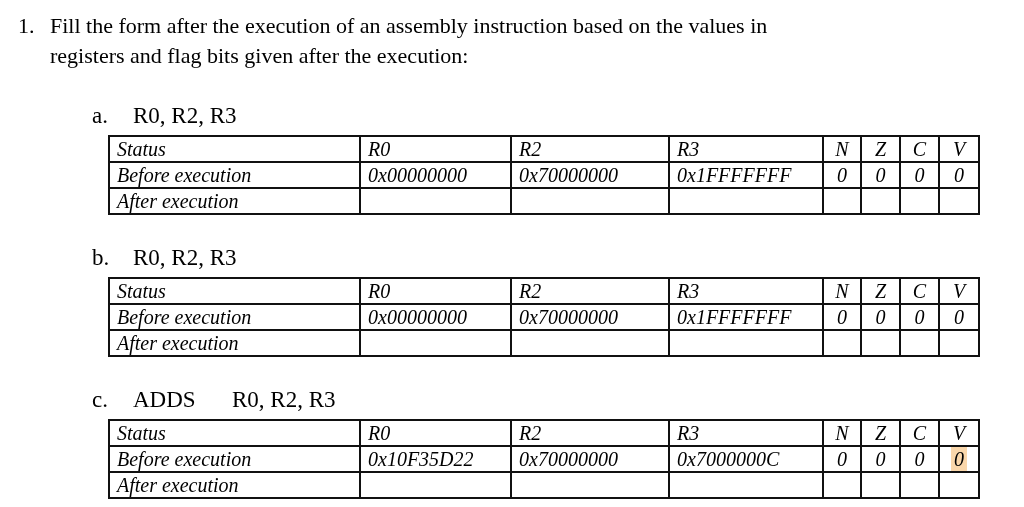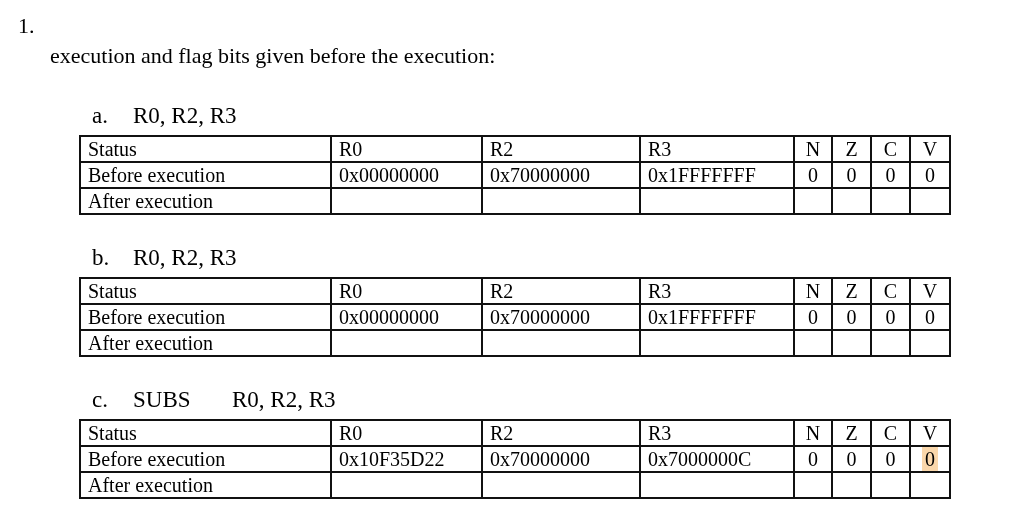--- a/index.html
+++ b/index.html
@@ -26,25 +26,26 @@
     font-size: 23px;
     line-height: 26px;
     margin: 32px 0 6px 92px;
     white-space: nowrap;
   }
   .section-title.later { margin-top: 30px; }
   .item-label { width: 41px; flex: none; }
   .mnemonic   { width: 99px; flex: none; }
 
   table.regs {
-    margin-left: 79px;
+    margin-left: 108px;
     border-collapse: collapse;
     table-layout: fixed;
     width: 870px;
     font-size: 20px;
+    font-style: italic;
   }
   table.regs td {
     border: 2px solid #111111;
     height: 24px;
     padding: 0 2px 0 7px;
     white-space: nowrap;
     overflow: hidden;
     vertical-align: middle;
   }
   table.regs td.flag {
@@ -55,22 +56,22 @@
     background: #fad7ab;
     padding: 1px 3px;
   }
 </style>
 </head>
 <body>
 
 <div class="question">
   <span class="qnum">1.</span>
   <span class="qtext">
-    <br>
-    <span>execution and flag bits given before the execution:</span>
+    <span>Fill the form after the execution of an assembly instruction based on the values in</span><br>
+    <span>registers and flag bits given after the execution:</span>
   </span>
 </div>
 
 <div>
   <div class="section-title">
     <span class="item-label">a.</span>
     <span class="operands">R0, R2, R3</span>
   </div>
   <table class="regs">
     <colgroup>
@@ -165,21 +166,21 @@
       <td class="flag"></td>
       <td class="flag"></td>
     </tr>
   </tbody>
     </table>
 </div>
 
 <div>
   <div class="section-title later">
     <span class="item-label">c.</span>
-    <span class="mnemonic">SUBS</span>
+    <span class="mnemonic">ADDS</span>
     <span class="operands">R0, R2, R3</span>
   </div>
   <table class="regs">
     <colgroup>
       <col style="width:251px">
         <col style="width:151px">
         <col style="width:158px">
         <col style="width:154px">
       <col style="width:38px">
         <col style="width:39px">

